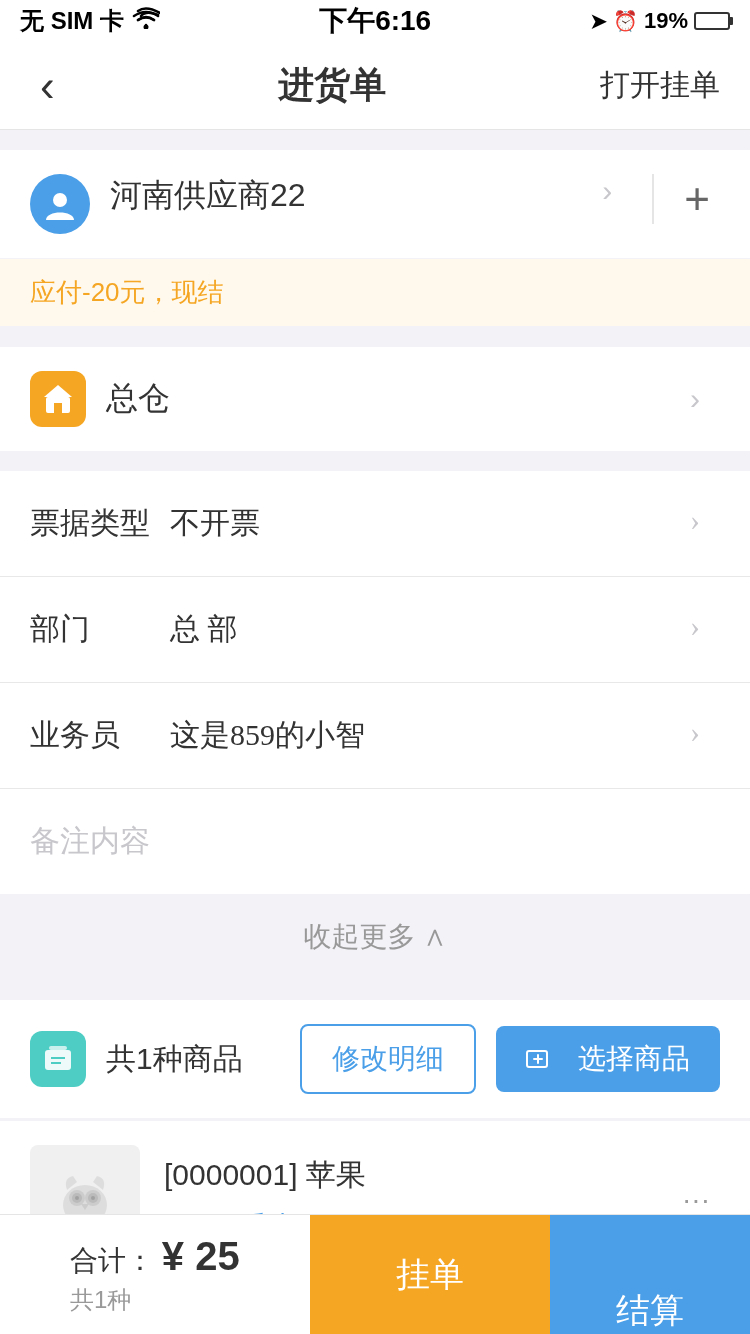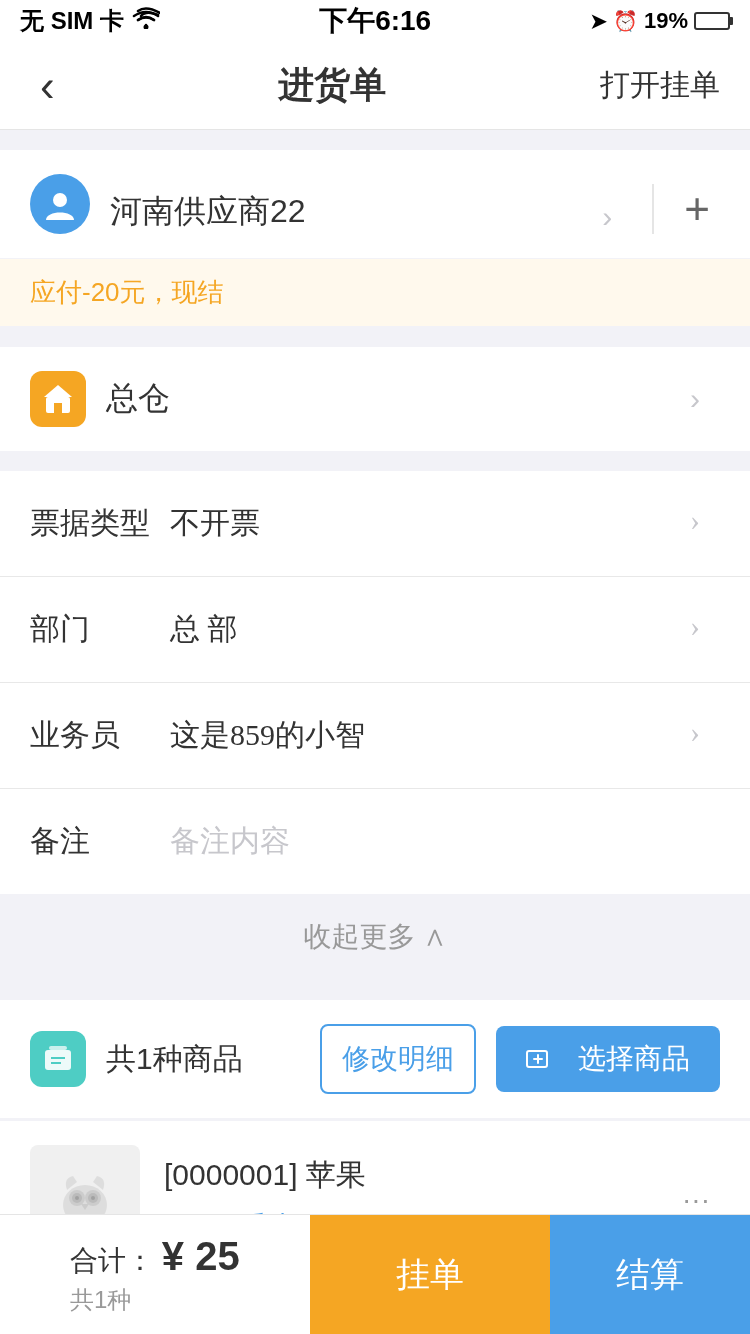--- a/index.html
+++ b/index.html
@@ -93,21 +93,21 @@
     
     .card {
       background: #fff;
       margin-bottom: 0;
     }
 
     
     .supplier-row {
       background: #fff;
       display: flex;
-      align-items: flex-end;
+      align-items: flex-start;
       padding: 24px 30px;
       border-bottom: 1px solid #f2f2f7;
     }
     .supplier-avatar {
       width: 60px;
       height: 60px;
       border-radius: 50%;
       background: #4a9fe8;
       display: flex;
       align-items: center;
@@ -232,21 +232,21 @@
     }
     .products-count {
       flex: 1;
       font-size: 30px;
       color: #333;
     }
     .btn-outline {
       border: 2px solid #4a9fe8;
       color: #4a9fe8;
       background: #fff;
-      padding: 14px 20px;
+      padding: 14px 30px;
       border-radius: 8px;
       font-size: 28px;
       cursor: pointer;
     }
     .btn-primary {
       background: #4a9fe8;
       color: #fff;
       border: none;
       padding: 14px 30px;
       border-radius: 8px;
@@ -343,21 +343,21 @@
       align-items: center;
       justify-content: center;
       font-size: 34px;
       cursor: pointer;
     }
     .footer-btn-settle {
       width: 200px;
       background: #4a9fe8;
       color: #fff;
       display: flex;
-      align-items: center;
+      align-items: flex-end;
       justify-content: center;
       font-size: 34px;
       cursor: pointer;
     }
 
     
     .owl-logo {
       width: 80px;
       height: 80px;
       opacity: 0.5;
@@ -444,21 +444,20 @@
     <span class="chevron-right">›</span>
   </div>
 
   <div class="form-row">
     <span class="form-label">业务员</span>
     <span class="form-value">这是859的小智</span>
     <span class="chevron-right">›</span>
   </div>
 
   <div class="form-row">
-    <span class="form-label">备注</span>
     <span class="form-value form-placeholder">备注内容</span>
   </div>
 </div>
 
 <div class="collapse-bar">
   <span>收起更多 ∧</span>
 </div>
 
 <div class="section-gap"></div>
 

